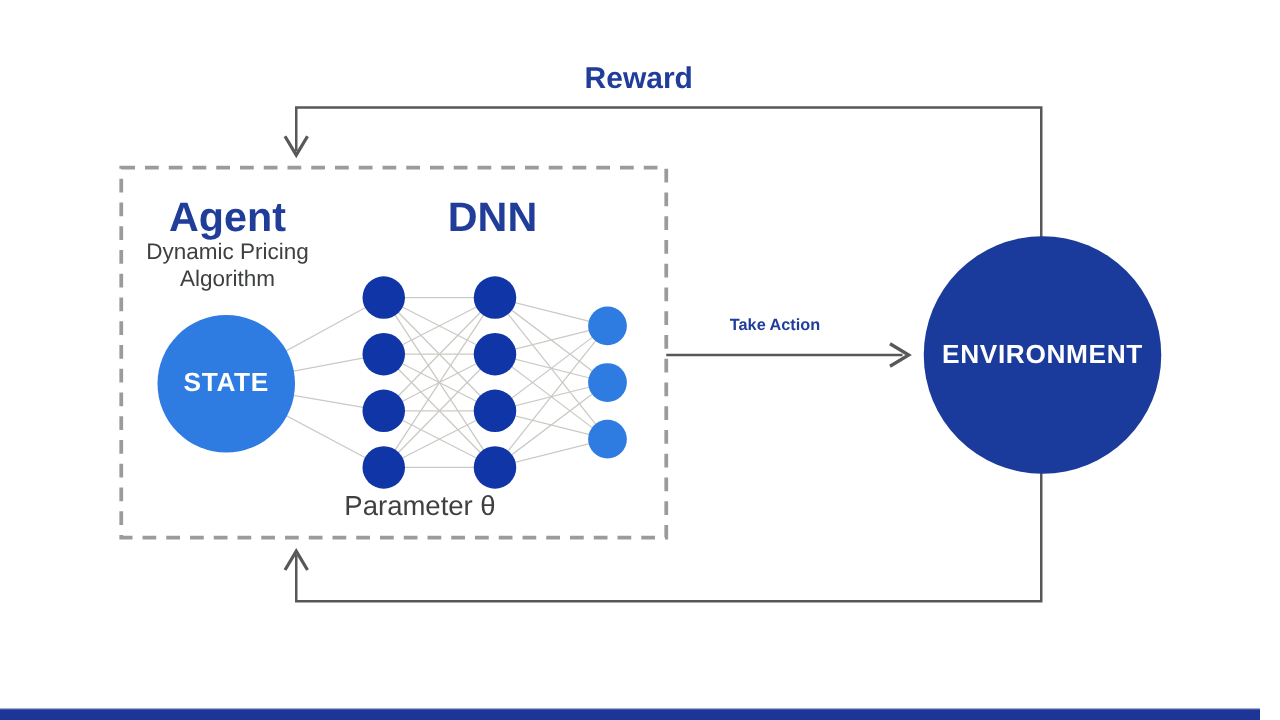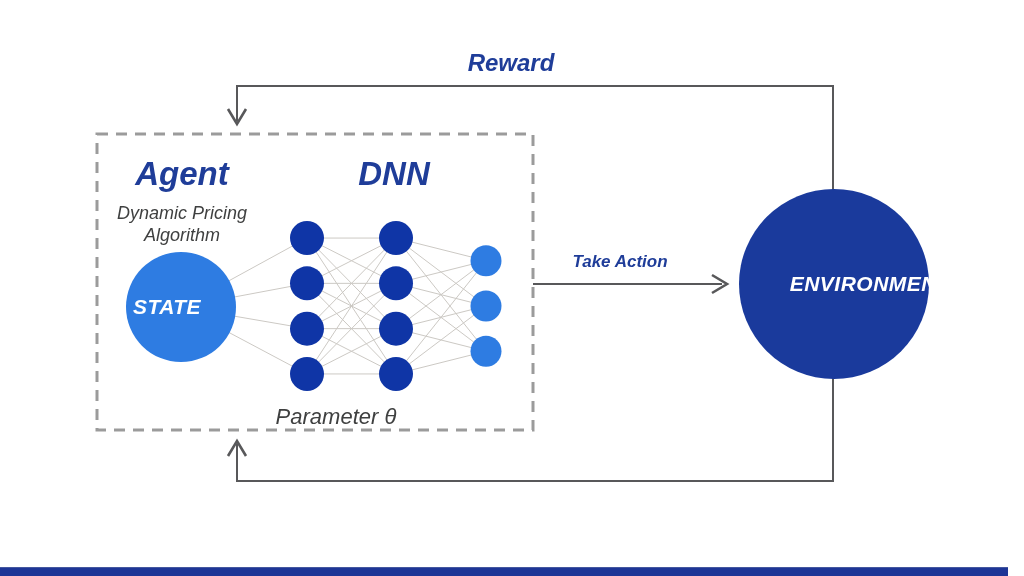--- a/index.html
+++ b/index.html
@@ -3,51 +3,50 @@
 <meta charset="utf-8">
 <style>
   html, body { margin: 0; padding: 0; background: #ffffff; }
   .canvas {
     position: relative;
     width: 1008px;
     height: 576px;
     background: #ffffff;
     overflow: hidden;
     font-family: "Liberation Sans", sans-serif;
-    font-style: italic;
   }
   svg.diagram { position: absolute; left: 0; top: 0; }
 
   .label { position: absolute; transform: translateX(-50%); white-space: nowrap; }
   .navy   { color: #1F3D99; font-weight: 700; }
-  .gray   { color: #3F4040; font-weight: 400; margin-top: 12px; }
+  .gray   { color: #3F4040; font-weight: 400; }
   .big    { font-size: 24px; }
   .head   { font-size: 33px; }
-  .mid    { font-size: 17px; }
+  .mid    { font-size: 13px; }
 
   .reward-label      { left: 511px; top: 49px; }
   .observe-label     { left: 494px; top: 494px; }
   .agent-title       { left: 182px; top: 155px; }
   .dnn-title         { left: 394px; top: 155px; }
   .agent-subtitle    {
     left: 182px; top: 190px; width: 190px;
     transform: translateX(-50%);
     font-size: 18px; line-height: 22px; text-align: center;
     white-space: normal;
   }
   .parameter-label   { left: 336px; top: 392px; font-size: 22px; }
   .take-action-label { left: 620px; top: 252px; }
 
   .circle-label {
     position: absolute; transform: translate(-50%, -50%);
     color: #ffffff; font-weight: 700; font-size: 21px; letter-spacing: 0.5px;
     white-space: nowrap;
   }
-  .state-label       { left: 167px; top: 307px; }
-  .environment-label { left: 870px; top: 284px; }
+  .state-label       { left: 181px; top: 307px; }
+  .environment-label { left: 834px; top: 284px; }
 
   .arrow     { stroke: #58585A; stroke-width: 2; fill: none; }
   .arrowhead { stroke: #58585A; stroke-width: 2.6; fill: none; }
   .net-line  { stroke: #CCC9C4; stroke-width: 1; }
 
   .footer-bar {
     position: absolute; left: 0; bottom: 0; width: 1024px; height: 8px;
     background: #1D3596; border-top: 1px solid #44579F;
   }
 </style>

